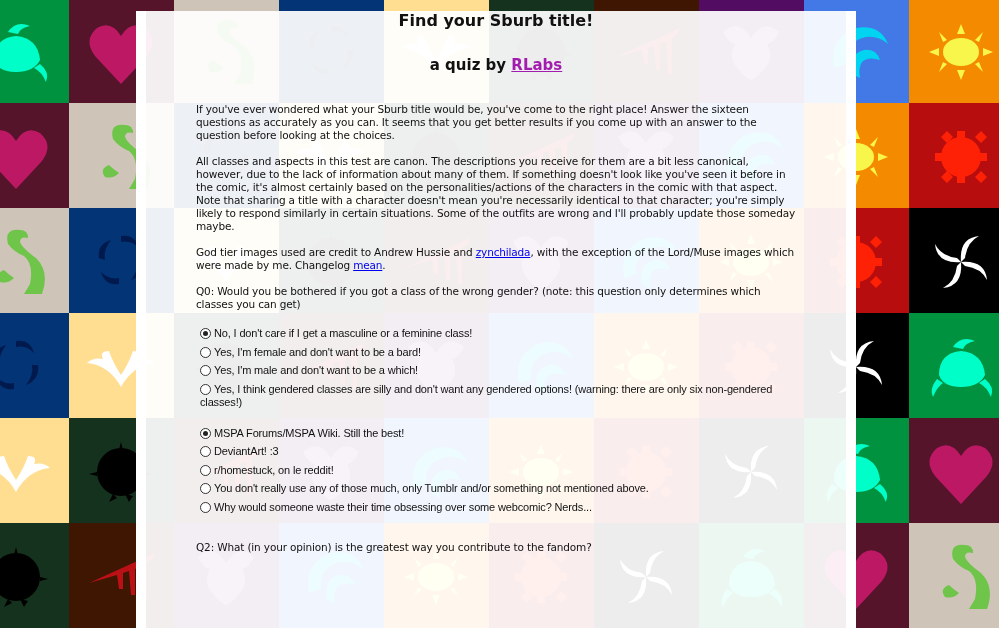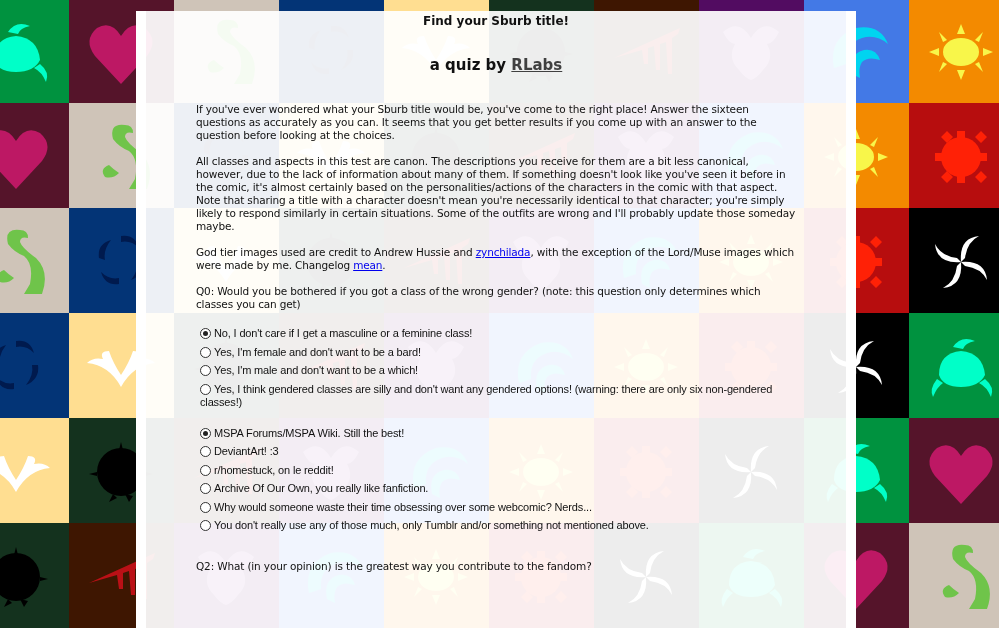--- a/index.html
+++ b/index.html
@@ -18,28 +18,28 @@
   .tile { position: relative; overflow: hidden; }
   .tile svg { position: absolute; left: 0; top: 0; width: 105px; height: 105px; }
   #panel {
     position: absolute; left: 136px; top: 11px; width: 720px; height: 640px;
     background: rgba(255,255,255,0.93);
     box-sizing: border-box;
     border-left: 10px solid #fff; border-right: 10px solid #fff;
     color: #111;
   }
   .h-title {
-    text-align: center; font-weight: bold; font-size: 12px;
+    text-align: center; font-weight: bold; font-size: 16px;
     margin: 0; position: absolute; top: 0; left: 0; right: 0; line-height: 20px;
   }
   .h-sub {
     text-align: center; font-weight: bold; font-size: 15px;
     position: absolute; top: 44px; left: 0; right: 0; line-height: 20px;
   }
-  .h-sub a { color: #404040; }
+  .h-sub a { color: #a21caf; }
   #content {
     position: absolute; left: 50px; top: 88px; width: 600px;
     font-size: 10.5px; line-height: 13px; letter-spacing: -0.15px;
   }
   #content p { margin: 4px 0 13px 0; }
   a.lnk { color: #0000ee; text-decoration: underline; }
   .q { margin: 0 0 13px 0; }
   .opts { margin: 0 0 0 4px; font-family: "Liberation Sans", sans-serif; font-size: 11px; }
   .opt { display: block; line-height: 18.5px; }
   .opt .radio {
@@ -565,23 +565,22 @@
           <label class="opt"><span class="radio"></span><span>Yes, I'm male and don't want to be a which!</span></label>
           <label class="opt" style="line-height: 13px; margin-top: 3px;"><span class="radio"></span><span>Yes, I think gendered classes are silly and don't want any gendered options! (warning: there are only six non-gendered classes!)</span></label>
         </div>
     </div>
 
     <div>
       <div class="opts" id="opts-1" style="margin-bottom:25px;">
           <label class="opt"><span class="radio on"></span><span>MSPA Forums/MSPA Wiki. Still the best!</span></label>
           <label class="opt"><span class="radio"></span><span>DeviantArt! :3</span></label>
           <label class="opt"><span class="radio"></span><span>r/homestuck, on le reddit!</span></label>
-          <label class="opt"><span class="radio"></span><span>Archive Of Our Own, you really like fanfiction.</span></label>
+          <label class="opt"><span class="radio"></span><span>You don't really use any of those much, only Tumblr and/or something not mentioned above.</span></label>
           <label class="opt"><span class="radio"></span><span>Why would someone waste their time obsessing over some webcomic? Nerds...</span></label>
-          <label class="opt"><span class="radio"></span><span>You don't really use any of those much, only Tumblr and/or something not mentioned above.</span></label>
         </div>
     </div>
 
     <div>
       <p class="q" style="margin-top:11px;"><span>Q2:</span><span> What (in your opinion) is the greatest way you contribute to the fandom?</span></p>
     </div>
   </div>
 </div>
 
 </body></html>

